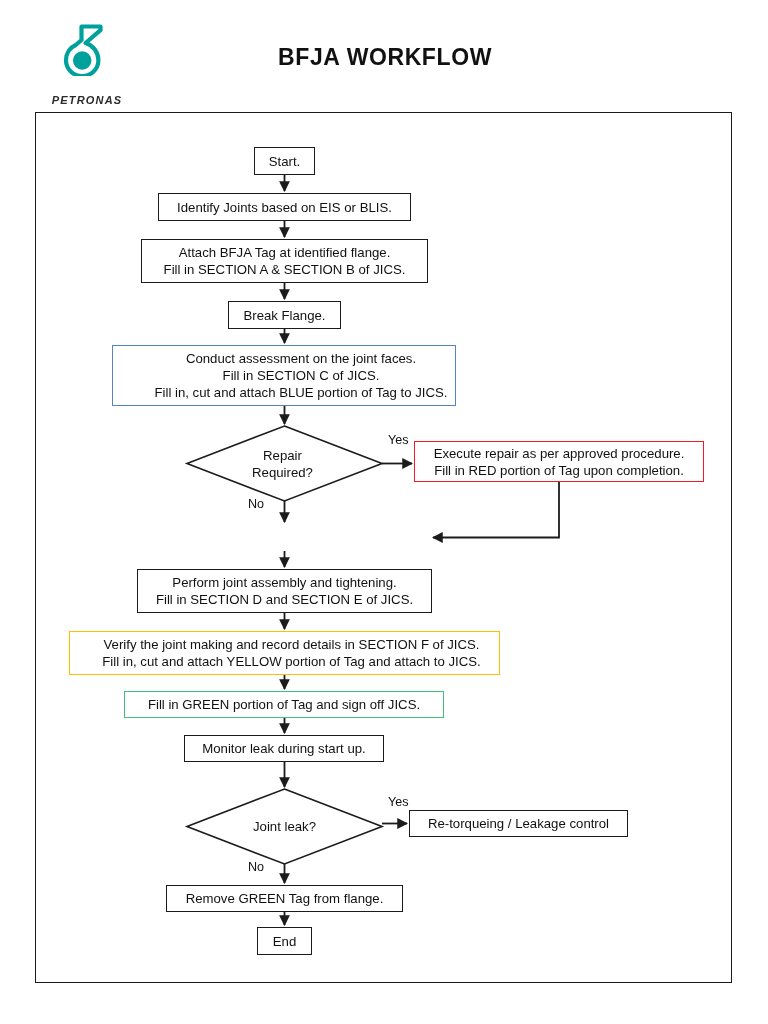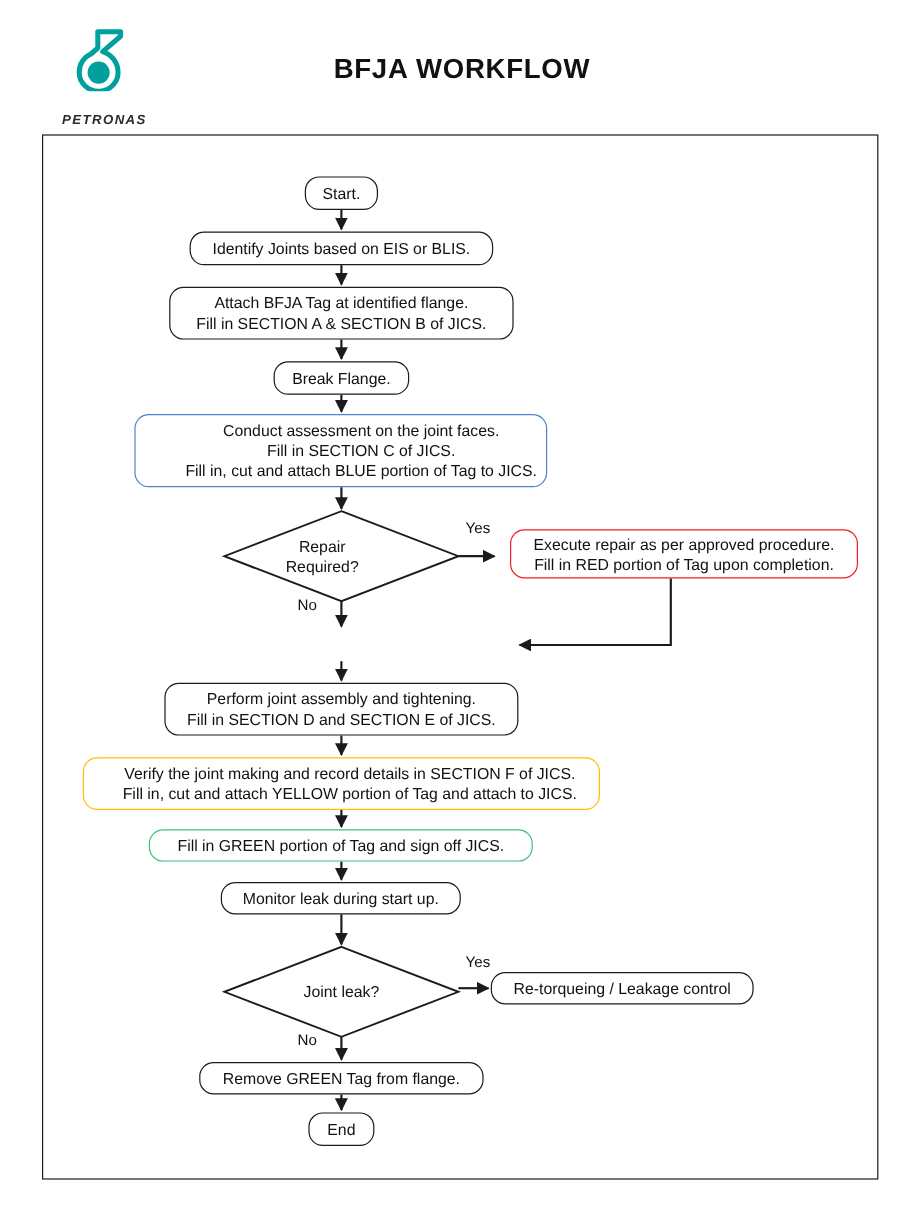--- a/index.html
+++ b/index.html
@@ -94,21 +94,20 @@
     background: #ffffff;
     display: flex;
     align-items: center;
     justify-content: center;
     text-align: center;
     font-size: 13.2px;
     line-height: 17px;
     color: #111111;
     white-space: pre-line;
     padding: 2px 6px;
-    border-radius: 12px;
   }
   .node.black  { border: 1.4px solid #1b1b1b; }
   .node.blue   { border: 1.4px solid #5183c6; padding-left: 40px; }
   .node.red    { border: 1.6px solid #ee1c25; }
   .node.yellow { border: 1.6px solid #ffbf00; padding-left: 20px; }
   .node.green  { border: 1.6px solid #3fc17c; }
 
   .diamond-label {
     position: absolute;
     display: flex;
@@ -204,24 +203,24 @@
 
     <div class="node black" style="left:105px; top:126px; width:287px; height:44px;">Attach BFJA Tag at identified flange.
 Fill in SECTION A &amp; SECTION B of JICS.</div>
 
     <div class="node black" style="left:192px; top:188px; width:113px; height:28px;">Break Flange.</div>
 
     <div class="node blue" style="left:76px; top:232px; width:344px; height:61px;">Conduct assessment on the joint faces.
 Fill in SECTION C of JICS.
 Fill in, cut and attach BLUE portion of Tag to JICS.</div>
 
-    <div class="diamond-label" style="left:135px; top:313px; width:195px; height:75px;">Repair
+    <div class="diamond-label" style="left:149px; top:313px; width:195px; height:75px;">Repair
 Required?</div>
 
-    <div class="node red" style="left:378px; top:328px; width:290px; height:41px;margin-left:11px;">Execute repair as per approved procedure.
+    <div class="node red" style="left:378px; top:328px; width:290px; height:41px;">Execute repair as per approved procedure.
 Fill in RED portion of Tag upon completion.</div>
 
 
     <div class="node black" style="left:101px; top:456px; width:295px; height:44px;">Perform joint assembly and tightening.
 Fill in SECTION D and SECTION E of JICS.</div>
 
     <div class="node yellow" style="left:33px; top:518px; width:431px; height:44px;">Verify the joint making and record details in SECTION F of JICS.
 Fill in, cut and attach YELLOW portion of Tag and attach to JICS.</div>
 
     <div class="node green" style="left:88px; top:578px; width:320px; height:27px;">Fill in GREEN portion of Tag and sign off JICS.</div>

